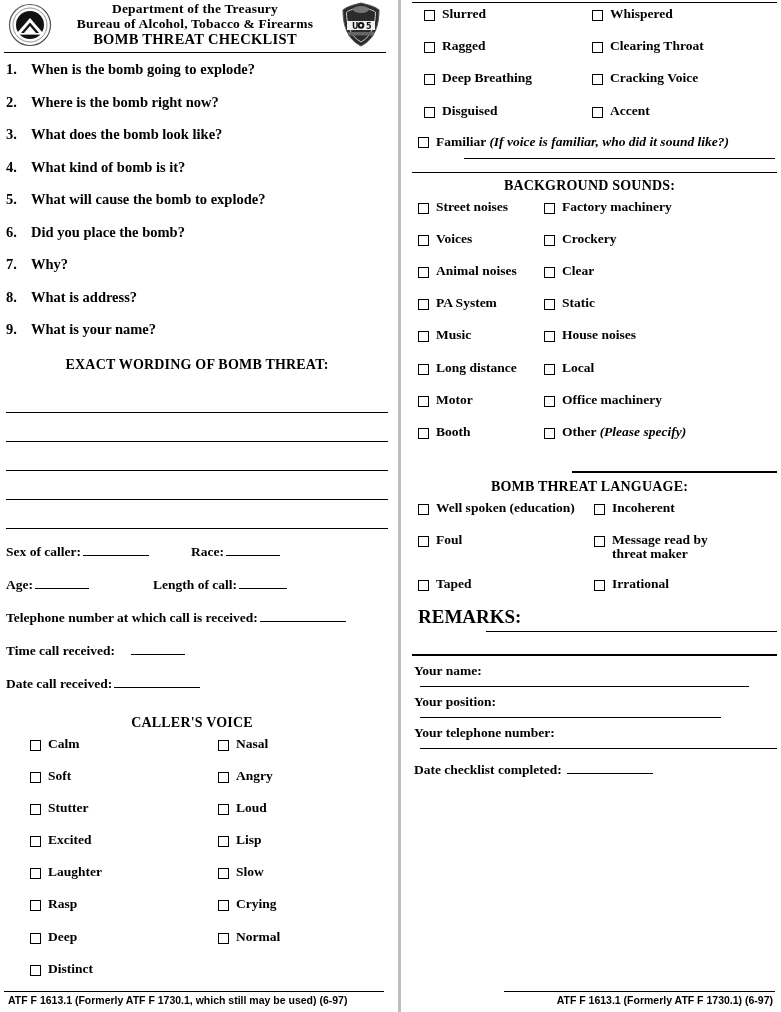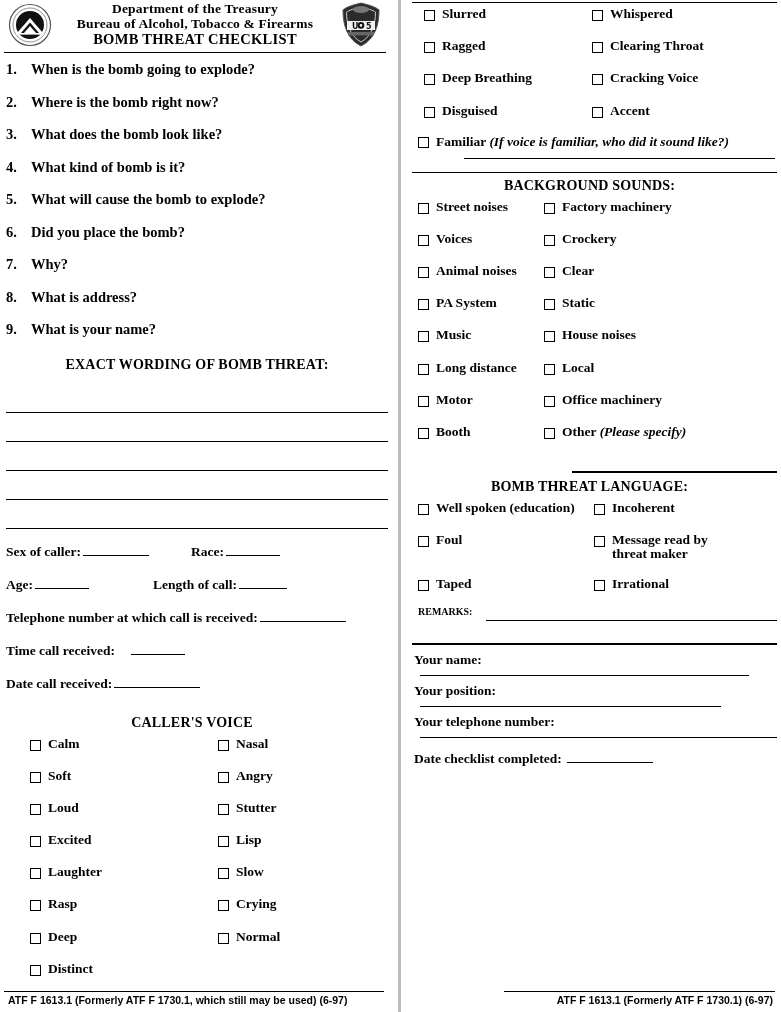--- a/index.html
+++ b/index.html
@@ -330,25 +330,25 @@
       <div class="cb-item">
         <span class="box"></span>
         <span class="cb-label">Soft</span>
       </div>
       <div class="cb-item">
         <span class="box"></span>
         <span class="cb-label">Angry</span>
       </div>
       <div class="cb-item">
         <span class="box"></span>
+        <span class="cb-label">Stutter</span>
+      </div>
+      <div class="cb-item">
+        <span class="box"></span>
         <span class="cb-label">Loud</span>
-      </div>
-      <div class="cb-item">
-        <span class="box"></span>
-        <span class="cb-label">Stutter</span>
       </div>
       <div class="cb-item">
         <span class="box"></span>
         <span class="cb-label">Excited</span>
       </div>
       <div class="cb-item">
         <span class="box"></span>
         <span class="cb-label">Lisp</span>
       </div>
       <div class="cb-item">
@@ -533,21 +533,21 @@
       <div class="cb-item">
         <span class="box"></span>
         <span class="cb-label">Taped</span>
       </div>
       <div class="cb-item">
         <span class="box"></span>
         <span class="cb-label">Irrational</span>
       </div>
     </div>
 
-    <div style="font-size:10px;font-weight:bold;padding-left:12px;margin-top:-4px;">REMARKS:</div>
+    <div style="font-size:19px;font-weight:bold;padding-left:12px;margin-top:-4px;">REMARKS:</div>
     <div class="hr-remarks"></div>
 
     <div class="hr-right-full" style="margin-top:22px;border-top-width:2px;"></div>
 
     <div class="endfields">
       <div class="endfield-label">Your name:</div>
       <div class="end-rule-a"></div>
       <div class="endfield-label">Your position:</div>
       <div class="end-rule-a" style="margin-right:60px;"></div>
       <div class="endfield-label">Your telephone number:</div>

